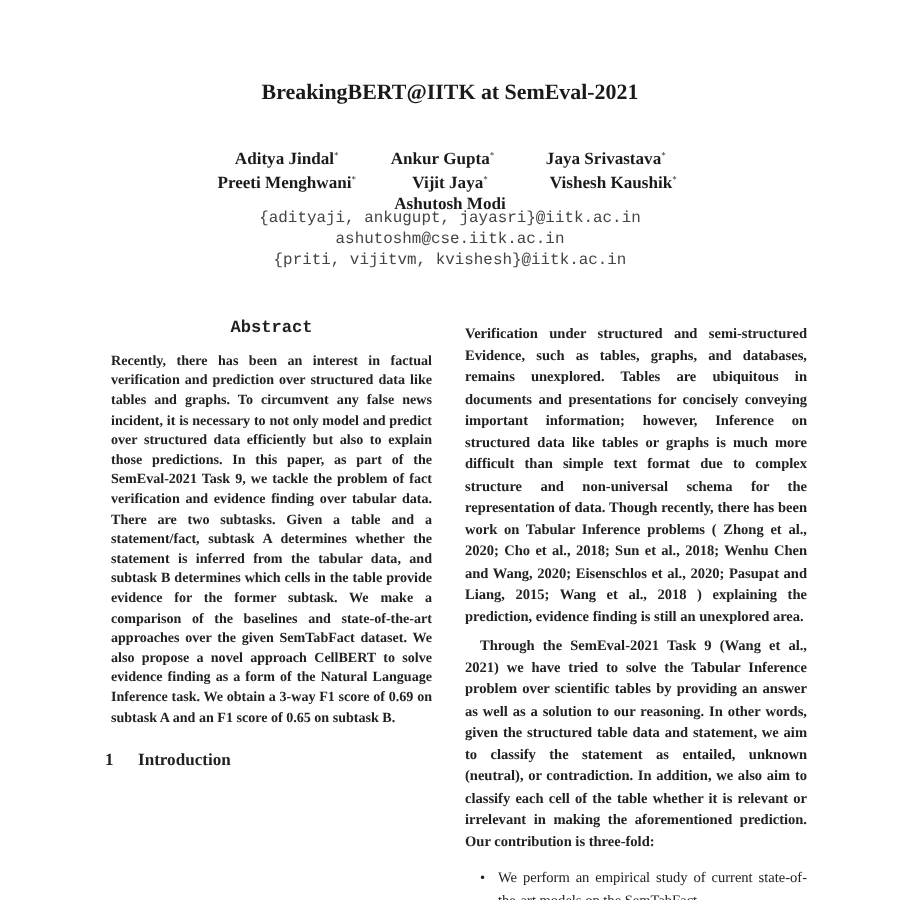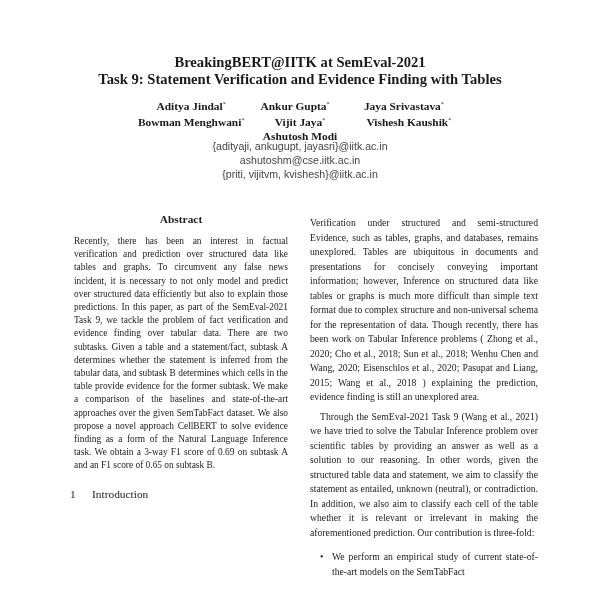--- a/index.html
+++ b/index.html
@@ -3,53 +3,52 @@
 <meta charset="utf-8">
 <style>
   html, body { margin: 0; padding: 0; background: #ffffff; }
   body { width: 600px; height: 600px; overflow: hidden; position: relative; font-family: "Liberation Serif", serif; color: #222; }
   .page { position: absolute; left: 0; top: 0; width: 600px; height: 510px; }
   .title { position: absolute; left: 0; width: 600px; text-align: center; font-weight: bold; font-size: 14.6px; line-height: 17px; top: 54px; color: #1a1a1a; }
   .authors { position: absolute; left: 0; width: 600px; text-align: center; font-weight: bold; font-size: 11.4px; line-height: 14px; top: 97px; color: #1a1a1a; }
   .authors .row span { display: inline-block; }
   .authors sup { font-size: 6px; font-weight: normal; vertical-align: 4px; }
   .affil { position: absolute; left: 0; width: 600px; text-align: center; top: 139px; font-size: 11.4px; line-height: 14px; color: #222; }
-  .mono { font-family: Liberation Sans, sans-serif; font-size: 10.6px; line-height: 14px; color: #444; }
+  .mono { font-family: Liberation Mono, monospace; font-size: 10.6px; line-height: 14px; color: #444; }
   .col { position: absolute; top: 212px; font-size: 9.7px; line-height: 14.5px; text-align: justify; color: #222; }
   .left { left: 70px; width: 222px; }
   .right { left: 310px; width: 228px; top: 216px; }
-  .abs-head { text-align: center; font-weight: bold; font-size: 11.4px; margin: 0 0 8px 0; line-height: 15px; }
+  .abs-head { text-align: center; font-weight: bold; font-size: 11.4px; margin: 0 0 8px 0; line-height: 15px; font-family: Liberation Mono, monospace; }
   .abs-body { margin: 0 0 0 4px; width: 214px; font-size: 9.4px; line-height: 13.2px; }
-  .sec-head { font-weight: normal; font-size: 11.4px; margin: 14px 0 6px 0; line-height: 15px; }
+  .sec-head { font-weight: bold; font-size: 11.4px; margin: 14px 0 6px 0; line-height: 15px; }
   .sec-head .num { display: inline-block; width: 22px; }
   .intro p { margin: 0; }
   .right p { margin: 0; }
   .indent { text-indent: 10px; margin-top: 5px !important; }
   .bullet { margin: 10px 0 0 10px; position: relative; padding-left: 12px; }
   .bullet .dot { position: absolute; left: 0; top: 0; }
-  p { hyphens: manual; }
+  p { hyphens: manual; font-weight: bold; }
 </style>
 </head>
 <body>
 
 <div class="page">
 
   <div class="title">
     <div>BreakingBERT@IITK at SemEval-2021</div>
-    <div>Task 9: Statement Verification and Evidence Finding with Tables</div>
   </div>
 
   <div class="authors">
     <div class="row">
       <span style="width:110px;text-align:center"><span>Aditya Jindal</span><sup>*</sup></span>
       <span style="width:92px;text-align:center"><span>Ankur Gupta</span><sup>*</sup></span>
       <span style="width:120px;text-align:center"><span>Jaya Srivastava</span><sup>*</sup></span>
     </div>
     <div class="row">
-      <span style="width:112px;text-align:center"><span>Bowman Menghwani</span><sup>*</sup></span>
+      <span style="width:112px;text-align:center"><span>Preeti Menghwani</span><sup>*</sup></span>
       <span style="width:100px;text-align:center"><span>Vijit Jaya</span><sup>*</sup></span>
       <span style="width:112px;text-align:center"><span>Vishesh Kaushik</span><sup>*</sup></span>
     </div>
     <div class="row">
       <span>Ashutosh Modi</span>
     </div>
   </div>
 
   <div class="affil">
     <div class="mono">{adityaji, ankugupt, jayasri}@iitk.ac.in</div>

